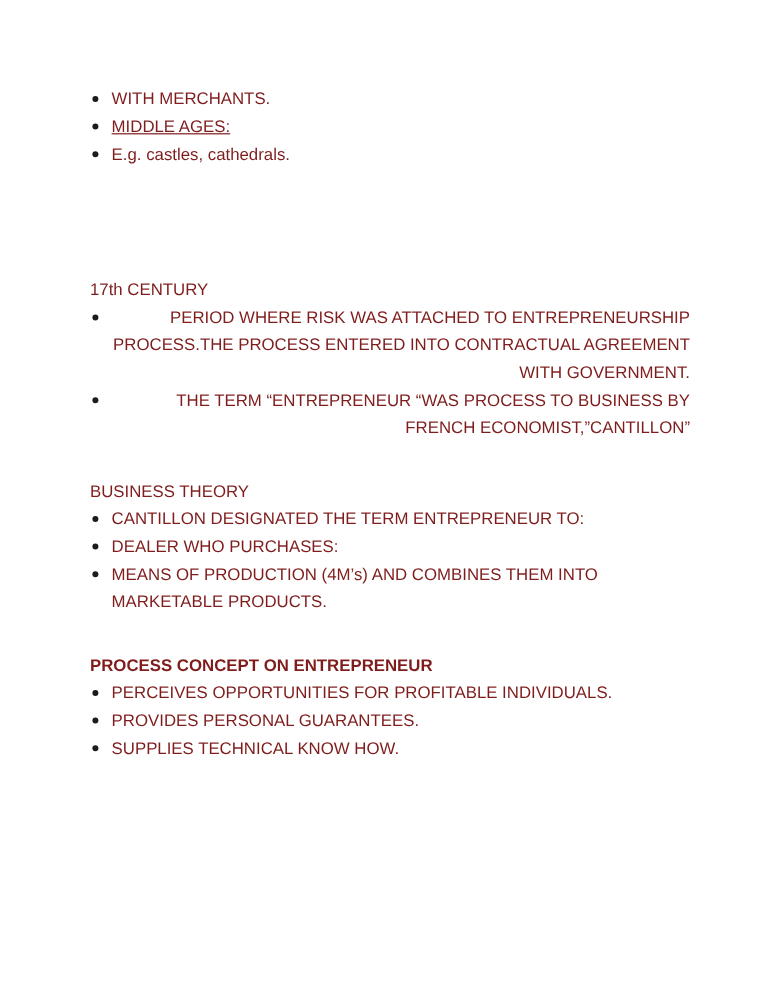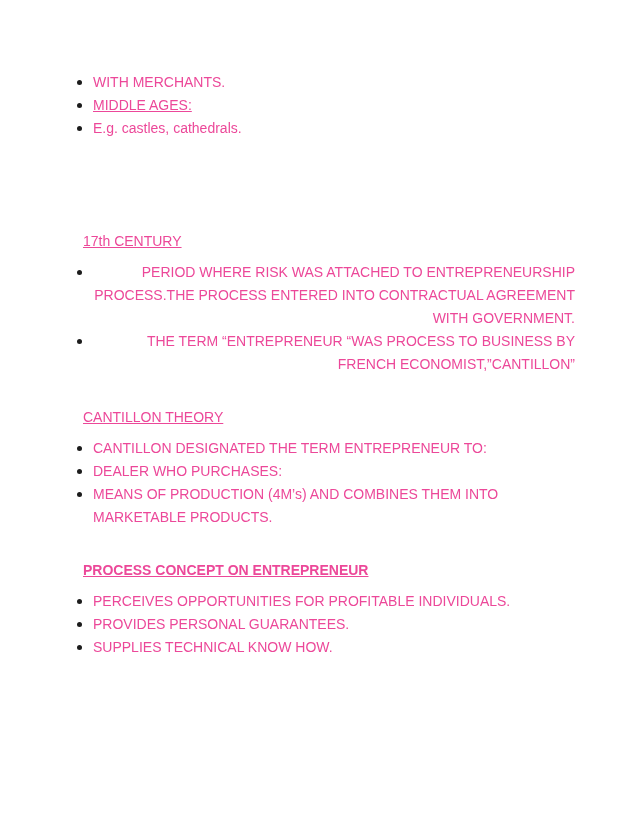--- a/index.html
+++ b/index.html
@@ -9,21 +9,21 @@
   }
   .page {
     position: relative;
     width: 638px;
     height: 826px;
     background: #ffffff;
     overflow: hidden;
     font-family: "Liberation Sans", "DejaVu Sans", sans-serif;
     font-size: 14px;
     line-height: 23px;
-    color: #ec4899;
+    color: #7f1d1d;
   }
   .content {
     padding: 71px 63px 0 75px;
   }
   ul.blist {
     list-style: none;
     margin: 0;
     padding: 0;
   }
   ul.blist li {
@@ -34,23 +34,22 @@
   ul.blist li .bullet {
     position: absolute;
     left: 2px;
     top: 9px;
     width: 5px;
     height: 5px;
     background: #1c1c1c;
     border-radius: 50%;
   }
   .heading {
-    margin: 8px;
+    margin: 0;
     font-weight: normal;
-    text-decoration: underline;
   }
   .heading.bold {
     font-weight: bold;
   }
   .underline {
     text-decoration: underline;
   }
   
   .list-merchants   { margin-top: 0; }
   .list-middle-ages { margin-top: 19px; }
@@ -91,21 +90,21 @@
       <li>
         <span class="bullet"></span>
         <span>PERIOD WHERE RISK WAS ATTACHED TO ENTREPRENEURSHIP PROCESS.THE PROCESS ENTERED INTO CONTRACTUAL AGREEMENT WITH GOVERNMENT.</span>
       </li>
       <li>
         <span class="bullet"></span>
         <span>THE TERM “ENTREPRENEUR “WAS PROCESS TO BUSINESS BY FRENCH ECONOMIST,”CANTILLON”</span>
       </li>
     </ul>
 
-    <div class="heading heading-cantillon">CANTILLON THEORY</div>
+    <div class="heading heading-cantillon">BUSINESS THEORY</div>
 
     <ul class="blist list-cantillon">
       <li>
         <span class="bullet"></span>
         <span>CANTILLON DESIGNATED THE TERM ENTREPRENEUR TO:</span>
       </li>
       <li>
         <span class="bullet"></span>
         <span>DEALER WHO PURCHASES:</span>
       </li>

